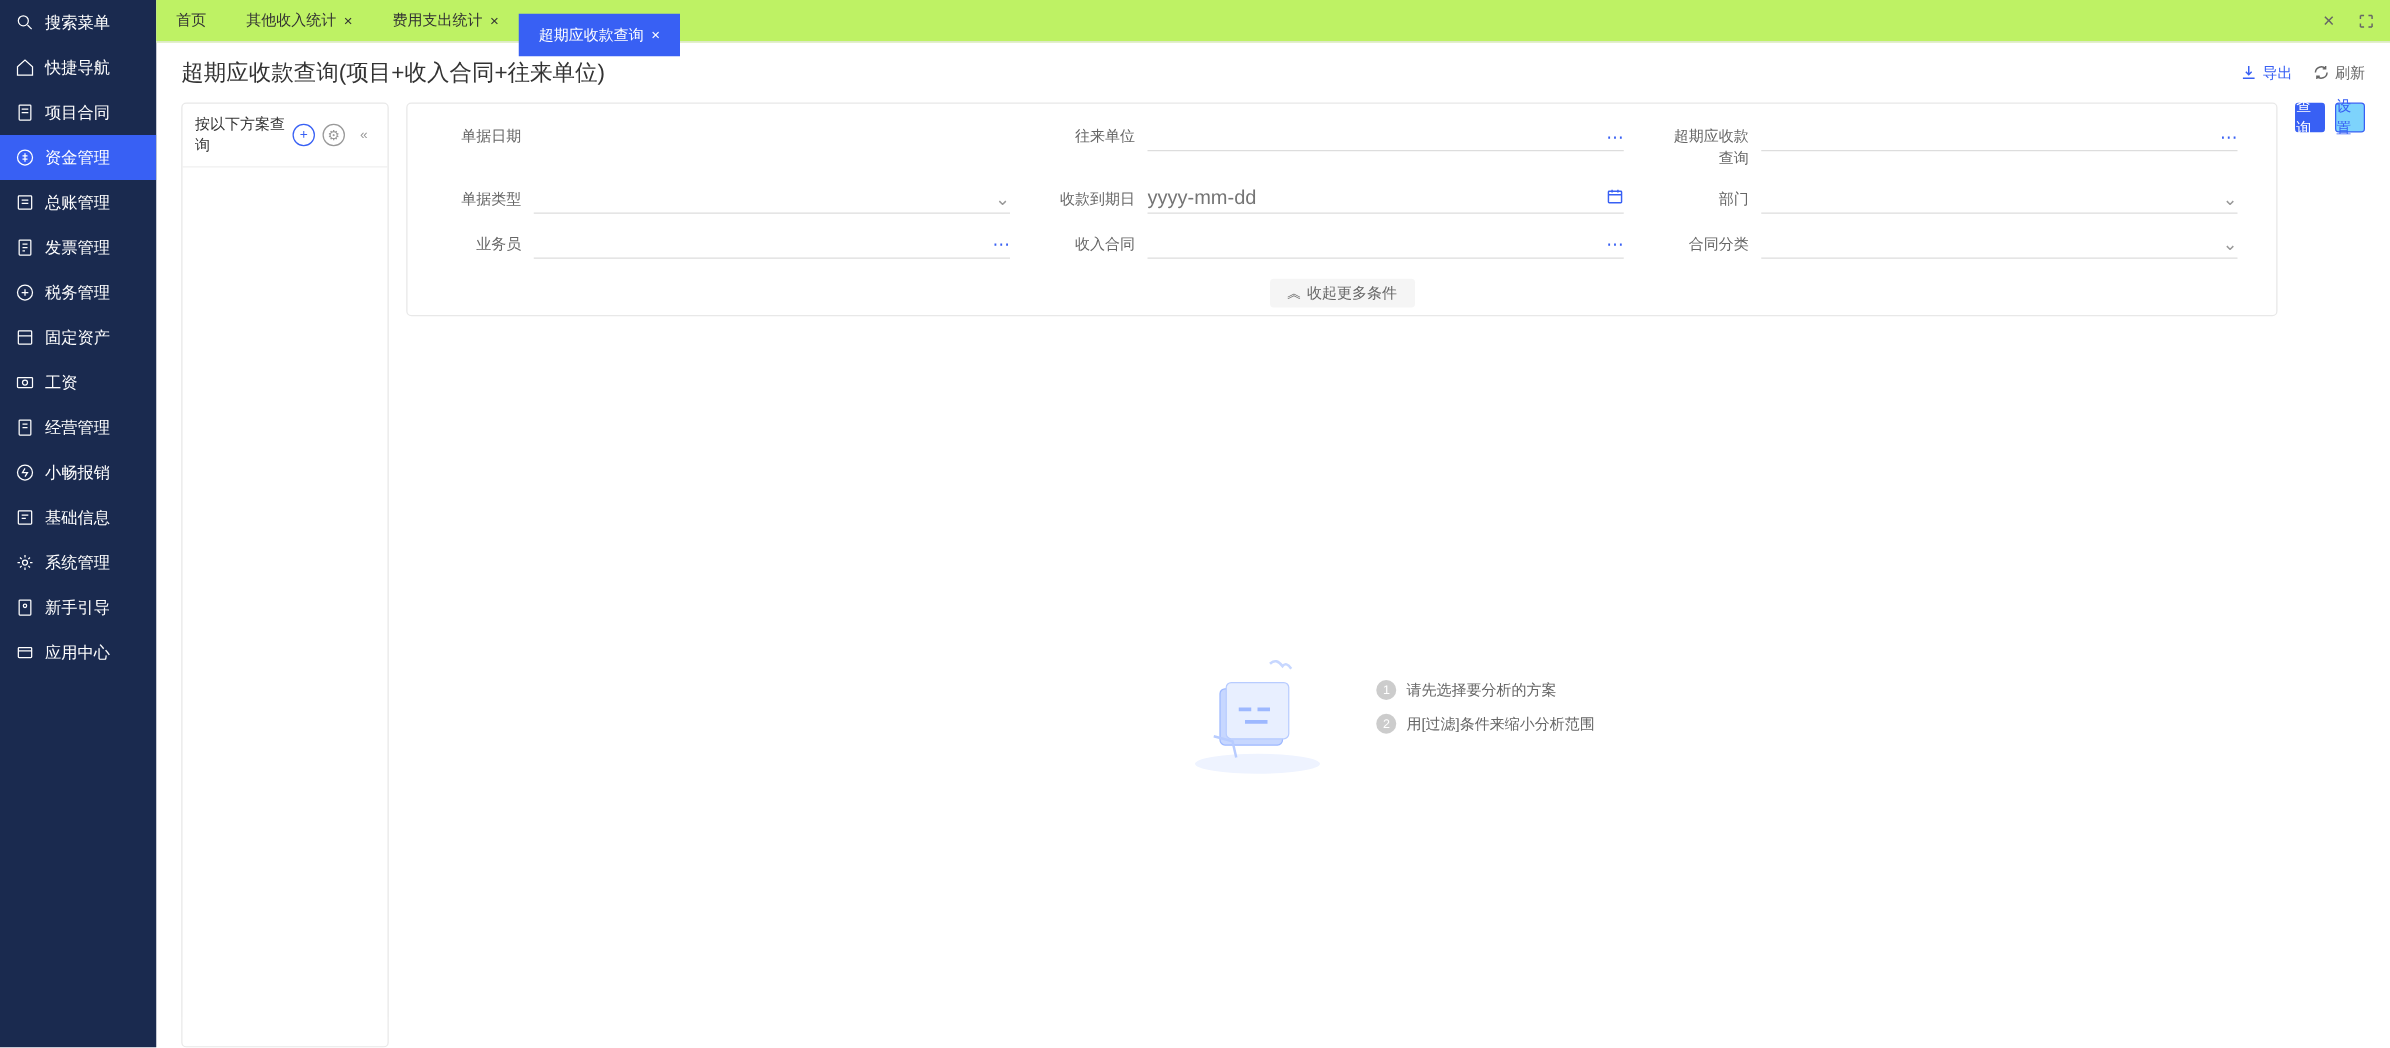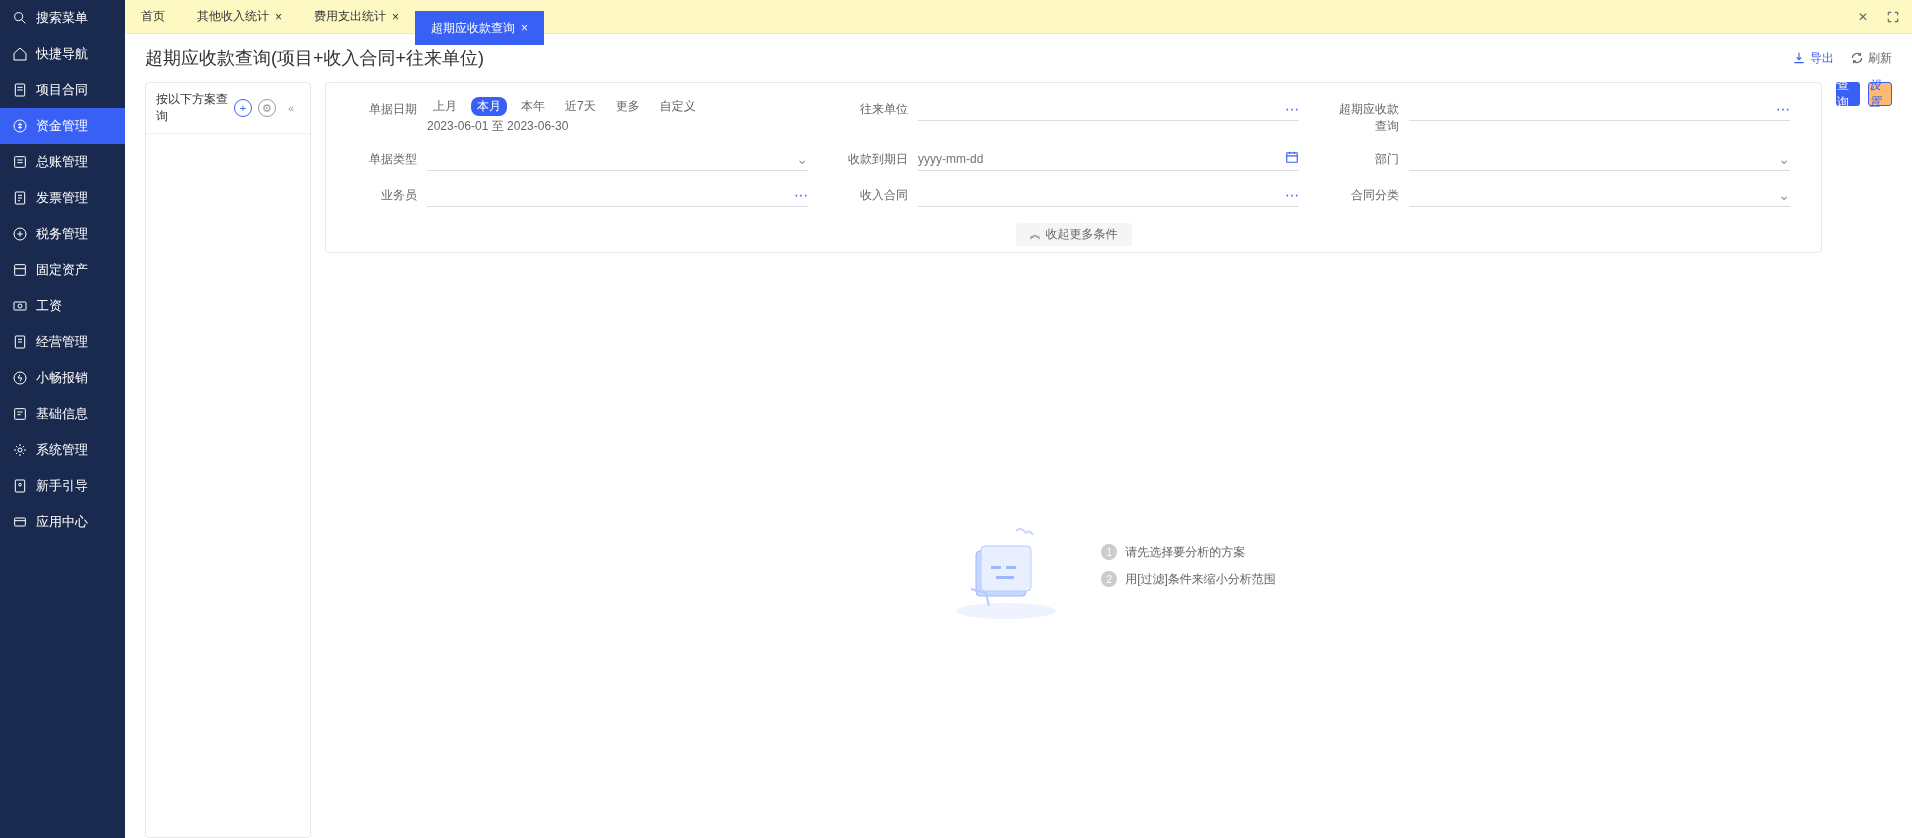--- a/index.html
+++ b/index.html
@@ -10,21 +10,21 @@
 .sidebar { width: 125px; background: #1a2a4f; color: #fff; flex-shrink: 0; overflow-y: auto; }
 .sidebar-item { display: flex; align-items: center; height: 36px; padding: 0 12px; cursor: pointer; font-size: 13px; }
 .sidebar-item.active { background: #3860f4; }
 .sidebar-item .icon { width: 16px; height: 16px; margin-right: 8px; display: inline-flex; align-items: center; justify-content: center; }
 .sidebar-item .icon svg { width: 16px; height: 16px; fill: none; stroke: #fff; stroke-width: 1.5; }
 
 
 .main { flex: 1; display: flex; flex-direction: column; min-width: 0; }
 
 
-.tabs-bar { display: flex; align-items: center; height: 34px; border-bottom: 1px solid #e8e8e8; background: #fef9c3; }
+.tabs-bar { display: flex; align-items: center; height: 34px; border-bottom: 1px solid #e8e8e8; background: #bef264; }
 .tab { display: flex; align-items: center; padding: 0 16px; height: 34px; font-size: 12px; color: #333; cursor: pointer; position: relative; }
 .tab.active { background: #3860f4; color: #fff; margin-top: 23px; }
 .tab-close { margin-left: 6px; font-size: 12px; cursor: pointer; }
 .tabs-right { margin-left: auto; display: flex; align-items: center; padding-right: 10px; gap: 12px; }
 .tabs-right .icon-btn { width: 18px; height: 18px; cursor: pointer; display: flex; align-items: center; justify-content: center; color: #666; }
 
 
 .page-header { display: flex; align-items: center; padding: 12px 20px; }
 .page-title { font-size: 18px; color: #333; font-weight: 500; }
 .header-actions { margin-left: auto; display: flex; gap: 16px; }
@@ -53,30 +53,30 @@
 .filter-panel { background: #fff; border: 1px solid #e8e8e8; border-radius: 4px; padding: 14px 31px 0; position: relative; }
 .filter-grid { display: grid; grid-template-columns: repeat(3, 1fr); gap: 12px 40px; }
 .filter-row { display: flex; align-items: flex-start; }
 .filter-label { width: 70px; text-align: right; padding-right: 10px; color: #666; font-size: 12px; padding-top: 4px; flex-shrink: 0; }
 .filter-control { flex: 1; min-width: 0; }
 .date-quick { display: flex; gap: 8px; flex-wrap: wrap; align-items: center; }
 .date-quick span { cursor: pointer; color: #666; padding: 1px 6px; border-radius: 8px; font-size: 12px; }
 .date-quick span.active { background: #3860f4; color: #fff; }
 .date-range { color: #666; font-size: 12px; margin-top: 2px; }
 .input-line { border-bottom: 1px solid #ddd; height: 24px; display: flex; align-items: center; position: relative; padding-right: 20px; }
-.input-line input { border: none; outline: none; width: 100%; font-size: 12px; background: transparent; }
+.input-line input { border: none; outline: none; width: 100%; font-size: 16px; background: transparent; }
 .input-line .suffix { position: absolute; right: 0; color: #3860f4; cursor: pointer; font-size: 14px; }
 .input-line .suffix.chevron { color: #999; }
 .collapse-bar { text-align: center; padding: 6px 0; margin-top: 10px; }
 .collapse-btn { display: inline-flex; align-items: center; gap: 4px; background: #f5f5f5; padding: 3px 14px; border-radius: 3px; cursor: pointer; color: #666; font-size: 12px; }
 
 .action-buttons { display: flex; flex-direction: row; gap: 8px; width: 56px; flex-shrink: 0; }
 .btn { height: 24px; border-radius: 3px; cursor: pointer; font-size: 12px; display: flex; align-items: center; justify-content: center; border: 1px solid transparent; }
 .btn-primary { background: #3860f4; color: #fff; }
-.btn-outline { background: #fdba74; color: #3860f4; border-color: #3860f4; font-style: italic; }
+.btn-outline { background: #7dd3fc; color: #3860f4; border-color: #3860f4; }
 
 .filter-top { display: flex; gap: 14px; align-items: flex-start; }
 
 
 .empty-state { flex: 1; display: flex; align-items: center; justify-content: center; padding-top: 40px; }
 .empty-inner { display: flex; align-items: center; gap: 30px; }
 .empty-svg { width: 130px; height: 110px; }
 .empty-steps { display: flex; flex-direction: column; gap: 10px; }
 .empty-step { display: flex; align-items: center; gap: 8px; font-size: 12px; color: #666; }
 .step-num { width: 16px; height: 16px; border-radius: 50%; background: #ccc; color: #fff; display: flex; align-items: center; justify-content: center; font-size: 10px; }
@@ -282,31 +282,20 @@
         </div>
       </div>
 
       <div class="filter-wrap">
         <div class="filter-top">
           <div class="filter-panel" style="flex:1;">
             <div class="filter-grid">
 
               <div class="filter-row">
                 <div class="filter-label">单据日期</div>
-                <div class="filter-control">
-                  <div class="date-quick">
-                    <span>上月</span>
-                    <span class="active">本月</span>
-                    <span>本年</span>
-                    <span>近7天</span>
-                    <span>更多</span>
-                    <span>自定义</span>
-                  </div>
-                  <div class="date-range">2023-06-01 至 2023-06-30</div>
-                </div>
               </div>
               <div class="filter-row">
                 <div class="filter-label">往来单位</div>
                 <div class="filter-control">
                     <div class="input-line">
                       <input style="">
                       <span class="suffix">⋯</span>
                     </div>
                   </div>
               </div>

